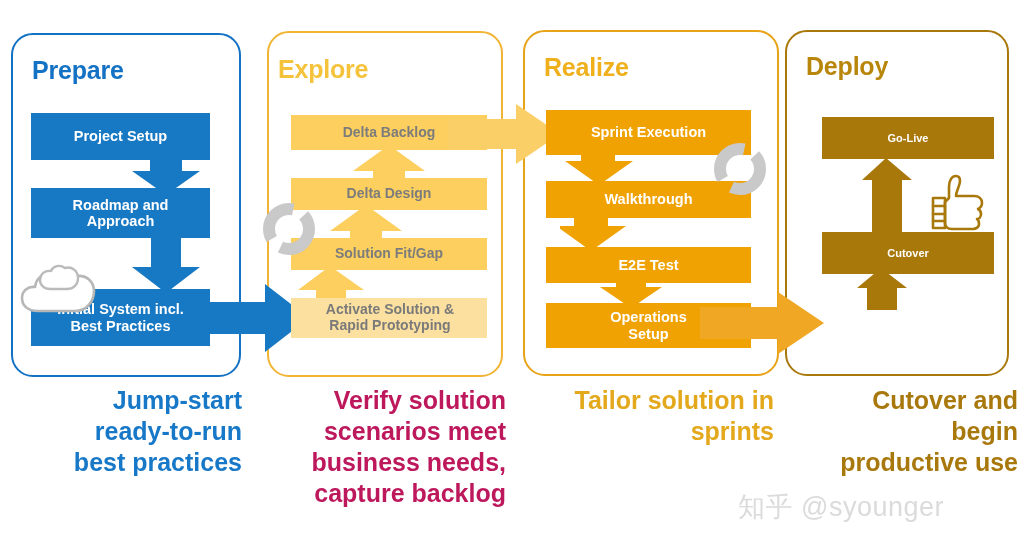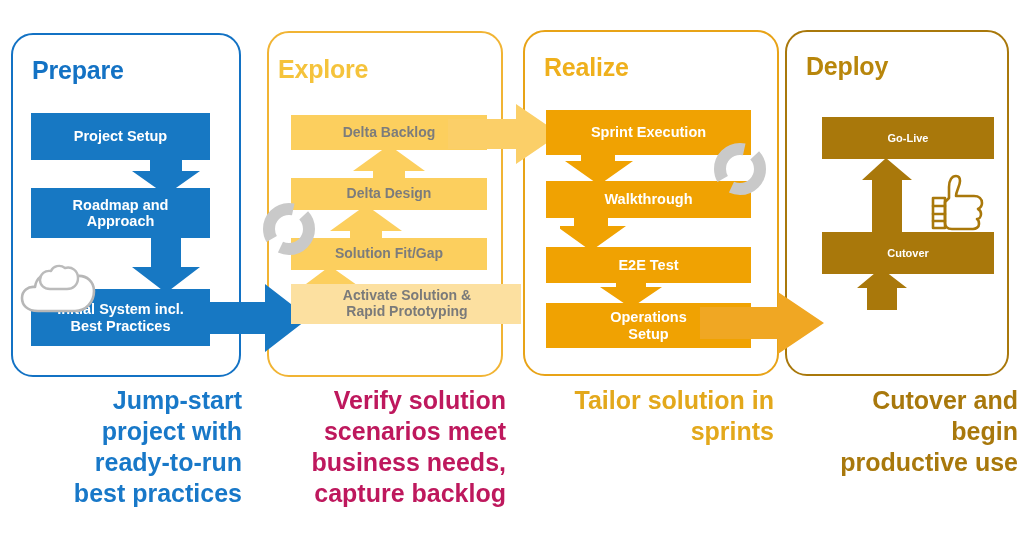--- a/index.html
+++ b/index.html
@@ -32,21 +32,21 @@
   #step-project-setup   {left:31px; top:113px; width:179px; height:47px;}
   #step-roadmap         {left:31px; top:188px; width:179px; height:50px;}
   #step-initial-system  {left:31px; top:289px; width:179px; height:57px;}
 
   
   .amber-step{background:#FCCF5E;color:#7C7C7C;font-size:14px;}
   .amber-step-light{background:#FCE0A0;color:#7A7A7A;font-size:14px;}
   #step-delta-backlog   {left:291px; top:115px; width:196px; height:35px;}
   #step-delta-design    {left:291px; top:178px; width:196px; height:32px;}
   #step-solution-fitgap {left:291px; top:238px; width:196px; height:32px;}
-  #step-activate        {left:291px; top:284px; width:230px; height:40px;padding-left:8px;}
+  #step-activate        {left:291px; top:298px; width:196px; height:40px;padding-left:8px;}
 
   
   .orange-step{background:#F0A202;color:#ffffff;font-size:14.5px;}
   #step-sprint-execution{left:546px; top:110px; width:205px; height:45px;}
   #step-walkthrough     {left:546px; top:181px; width:205px; height:37px;}
   #step-e2e-test        {left:546px; top:247px; width:205px; height:36px;}
   #step-operations-setup{left:546px; top:303px; width:205px; height:45px;}
 
   
   .gold-step{background:#A9780B;color:#ffffff;font-size:11px;}
@@ -225,21 +225,20 @@
       <g fill="none" stroke="#A9780B" stroke-width="2.6" stroke-linejoin="round" stroke-linecap="round">
         <path d="M24 26 L24 15 C24 8 27 4 31 4 C34 4 35 6 35 9 C35 14 31 19 31 24 L49 24 C54 24 57 27 57 31 C57 34 55 36 53 37 C55 38 56 40 56 42 C56 45 54 47 52 47 C54 48 54 50 54 52 C54 55 51 57 48 57 L27 57 C23 57 20 55 20 51 L20 30 Z"></path>
         <path d="M8 26 L20 26 L20 56 L8 56 Z"></path>
         <path d="M8 34 L20 34 M8 42 L20 42 M8 49 L20 49"></path>
       </g>
     </svg>
   </div>
 
   <div class="caption" id="caption-prepare">
     <div>Jump-start</div>
-    <div>project with</div>
     <div>ready-to-run</div>
     <div>best practices</div>
   </div>
 
   <div class="caption" id="caption-explore">
     <div>Verify solution</div>
     <div>scenarios meet</div>
     <div>business needs,</div>
     <div>capture backlog</div>
   </div>
@@ -248,14 +247,15 @@
     <div>Tailor solution in</div>
     <div>sprints</div>
   </div>
 
   <div class="caption" id="caption-deploy">
     <div>Cutover and</div>
     <div>begin</div>
     <div>productive use</div>
   </div>
 
+  <div id="watermark">知乎 @syounger</div>
 
 </div>
 
 </body></html>

